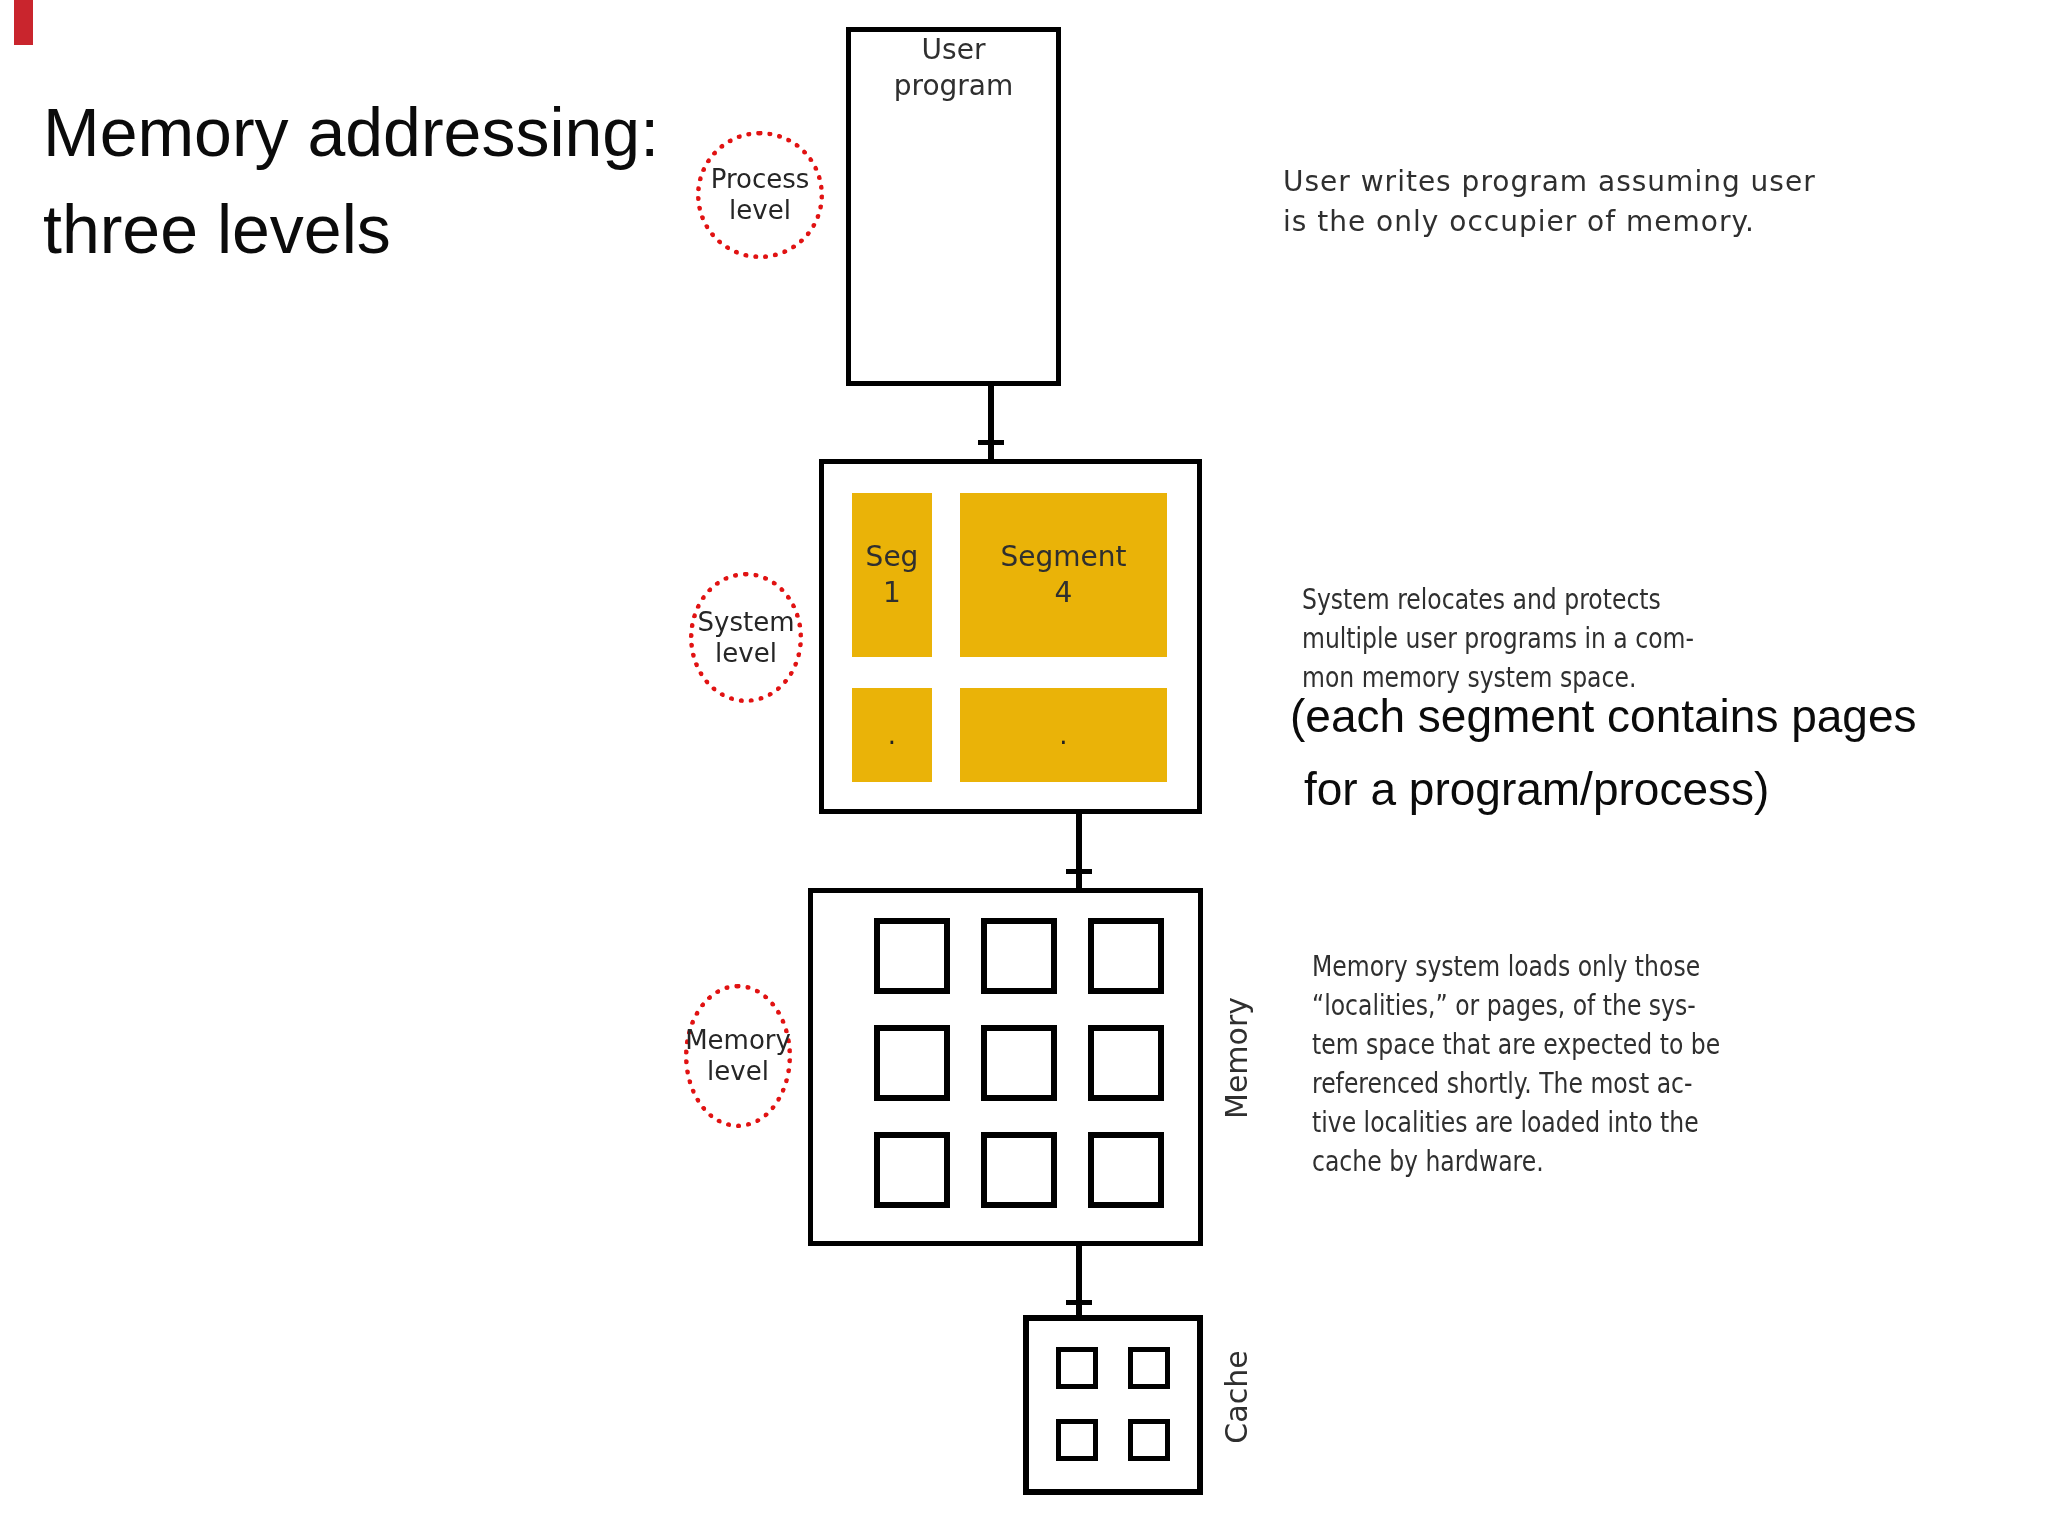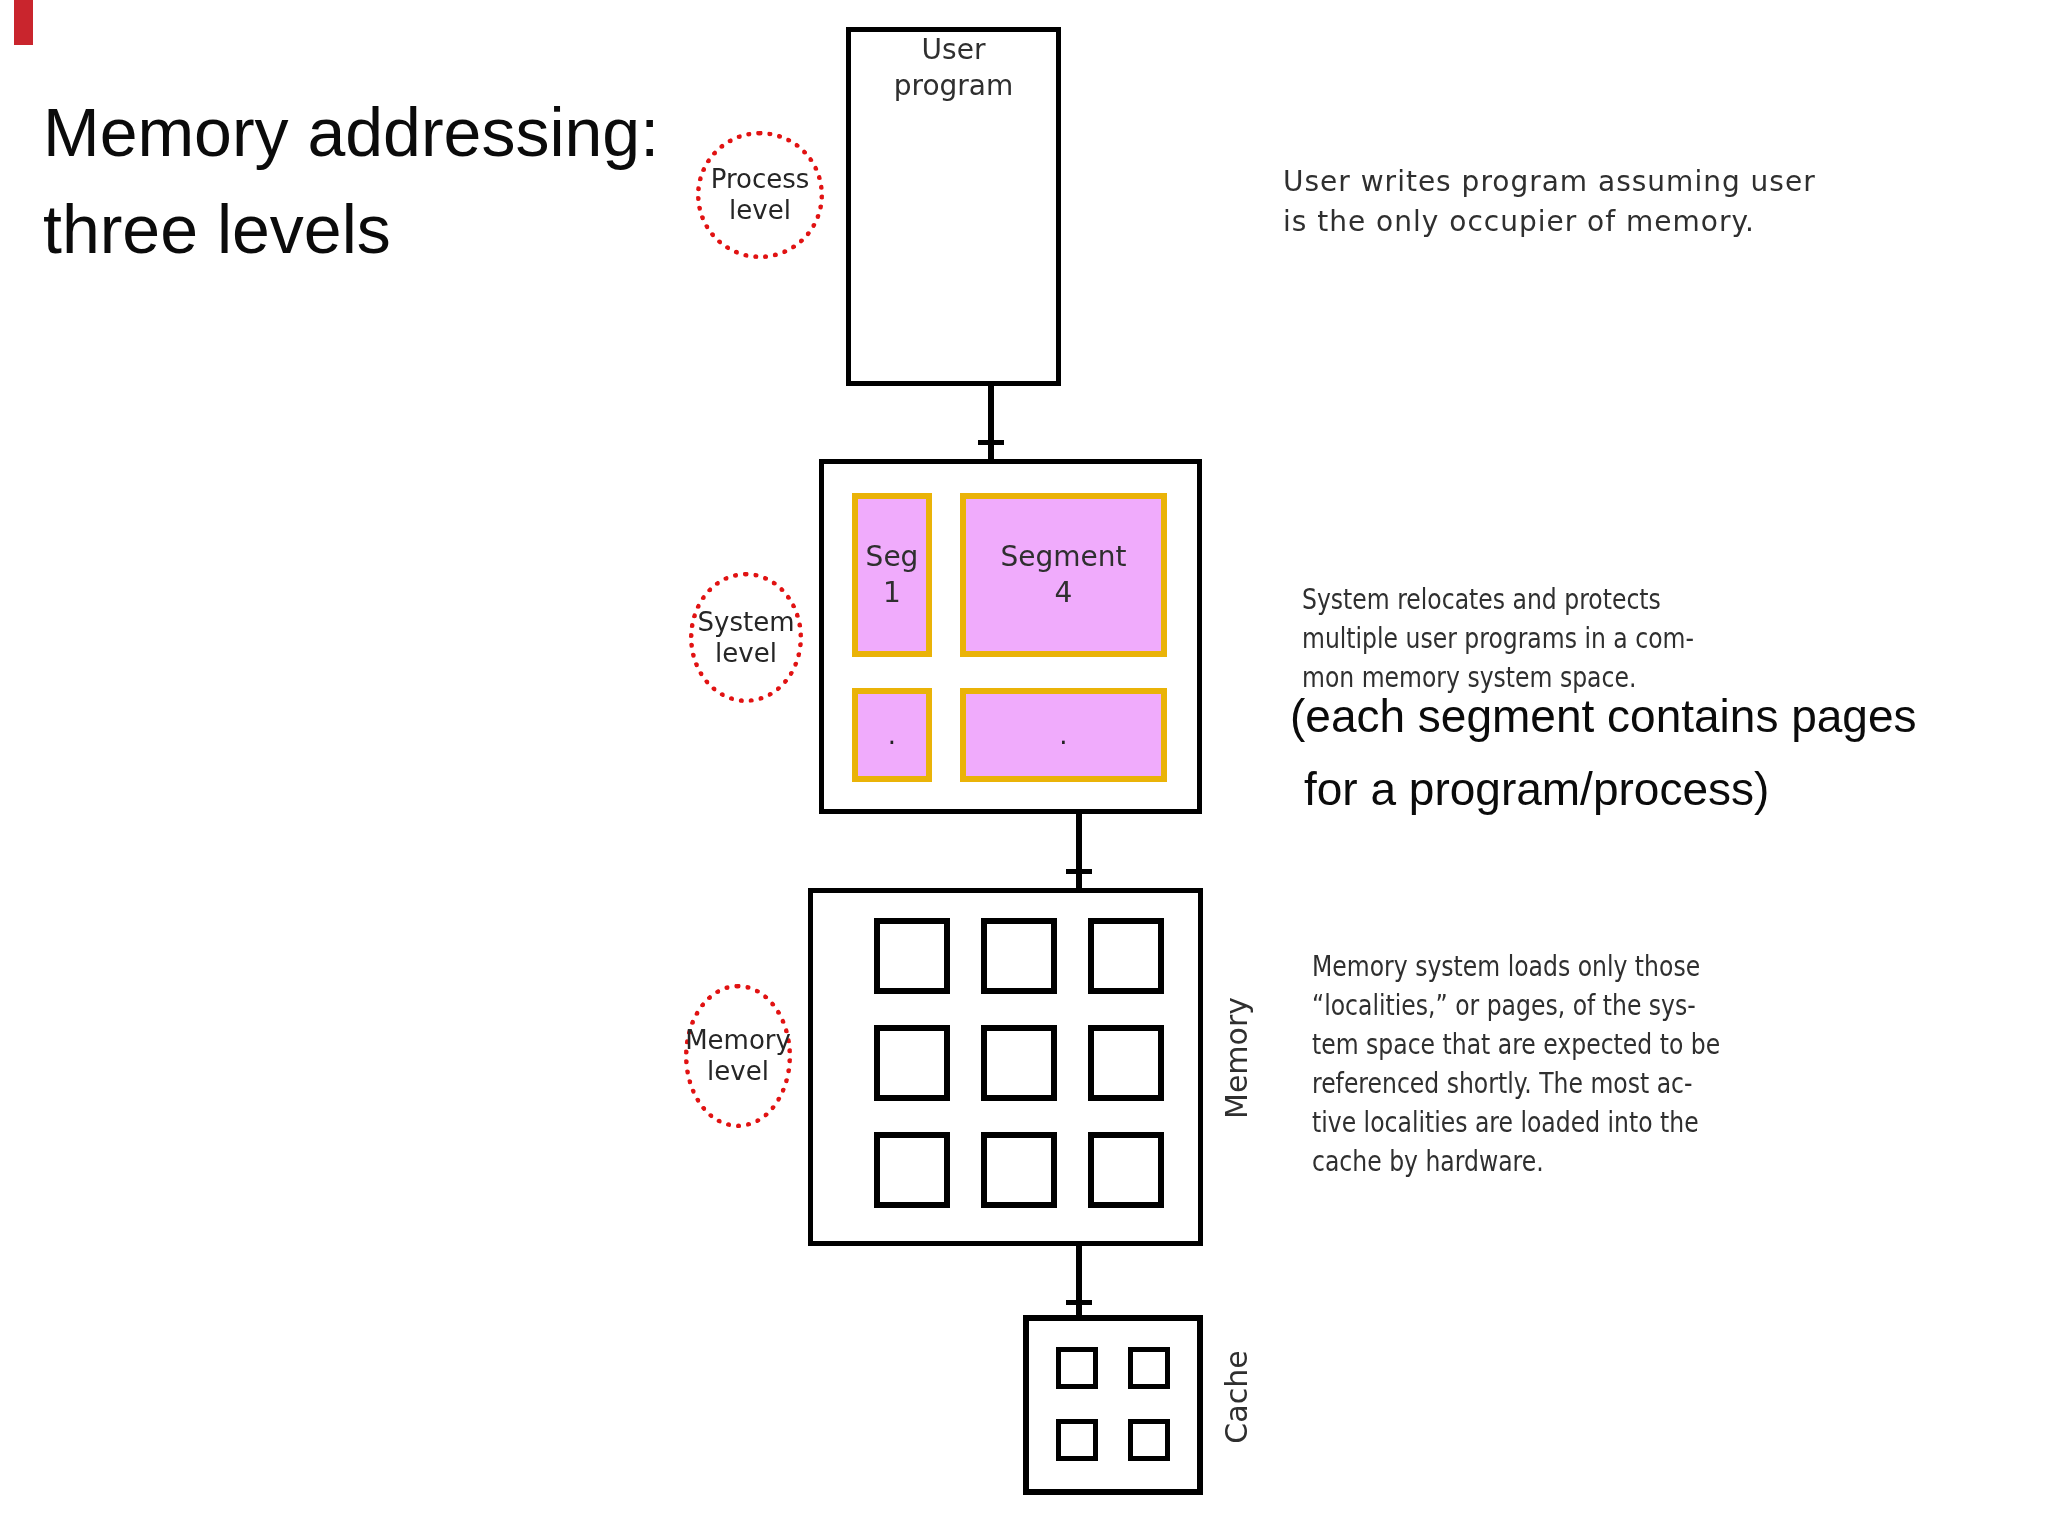--- a/index.html
+++ b/index.html
@@ -39,21 +39,21 @@
     font-family: "DejaVu Sans", sans-serif;
     color: #2f2f2f;
   }
   .para { font-size: 28px; line-height: 40px; }
   .para-p1 { left: 1283px; top: 162px; letter-spacing: 1px; }
   .para-p2 { left: 1302px; top: 580px; transform: scaleX(0.84); transform-origin: top left; line-height: 39px; }
   .para-p3 { left: 1312px; top: 947px; transform: scaleX(0.84); transform-origin: top left; line-height: 39px; }
 
   
   .obox { position: absolute; box-sizing: border-box; border: 5px solid #000; background: #fff; }
-  .ibox { position: absolute; box-sizing: border-box; border: 6px solid #eab308; background: #f0abfc; display: flex; align-items: center; justify-content: center; text-align: center; }
+  .ibox { position: absolute; box-sizing: border-box; border: 6px solid #eab308; background: #eab308; display: flex; align-items: center; justify-content: center; text-align: center; }
 
   .user-box   { left: 846px; top: 27px;  width: 215px; height: 359px; display: flex; align-items: flex-start; justify-content: center; text-align: center; }
   .system-box { left: 819px; top: 459px; width: 383px; height: 355px; }
   .memory-box { left: 808px; top: 888px; width: 395px; height: 358px; }
   .cache-box  { left: 1023px; top: 1315px; width: 180px; height: 180px; border-width: 6px; }
 
   .box-label { font-size: 28px; line-height: 36px; }
 
   .seg1-box { left: 852px; top: 493px; width: 80px;  height: 164px; }
   .seg2-box { left: 960px; top: 493px; width: 207px; height: 164px; }

